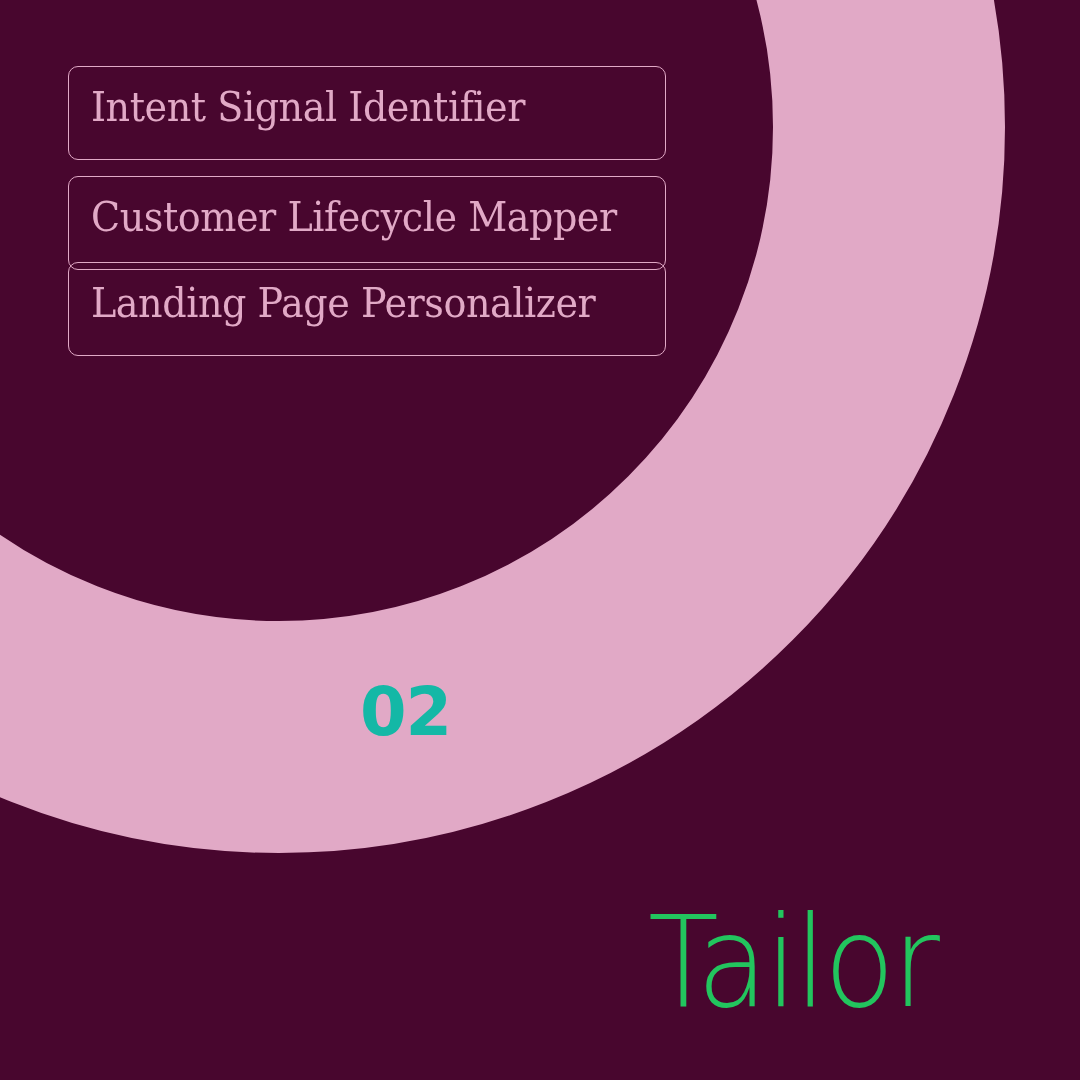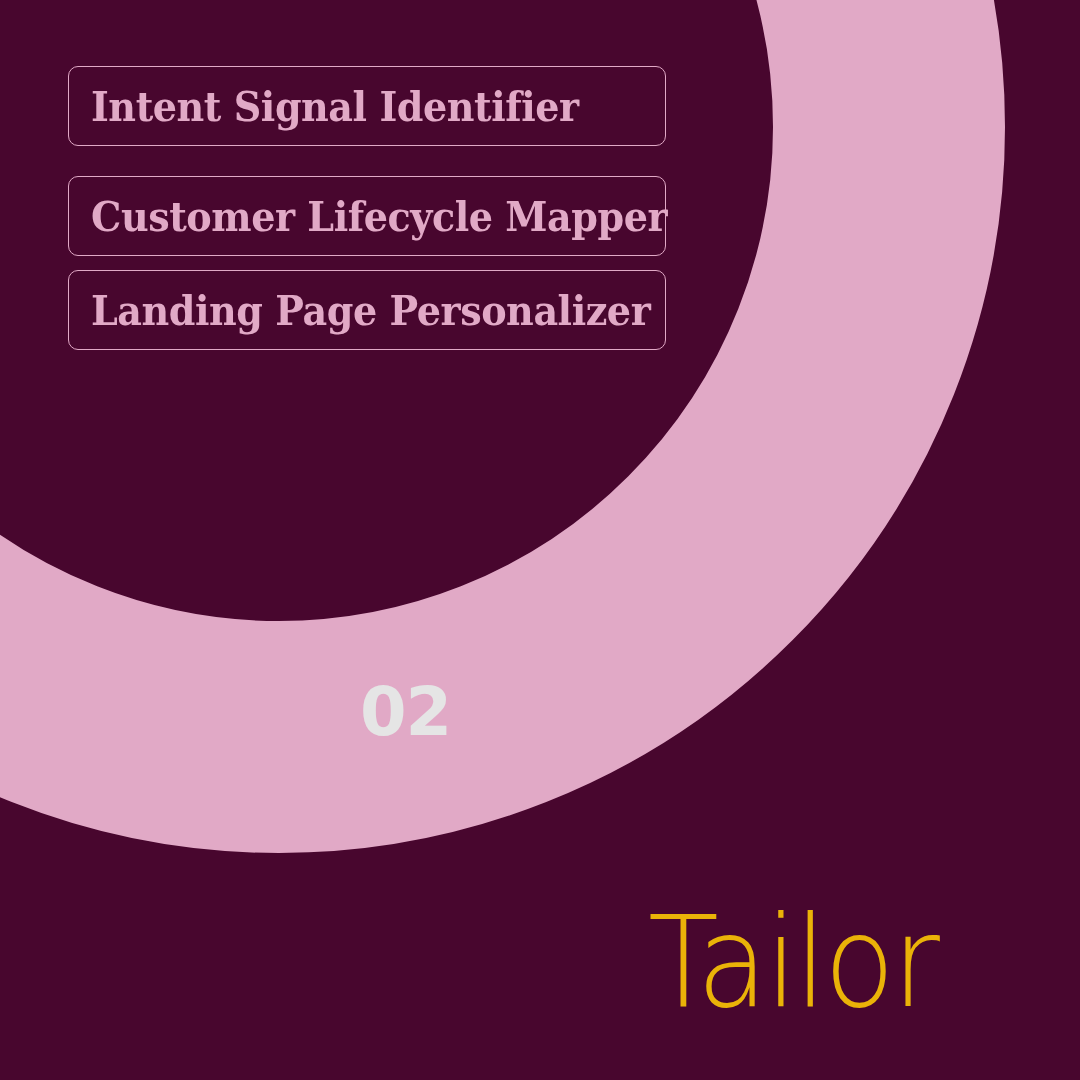--- a/index.html
+++ b/index.html
@@ -1,44 +1,43 @@
 <!DOCTYPE html>
 <html><head>
 <meta charset="utf-8">
 <style>
   html, body { margin: 0; padding: 0; }
   body { width: 1080px; height: 1080px; overflow: hidden; background: #48062e; position: relative; font-family: "Liberation Sans", sans-serif; }
   .ring-svg { position: absolute; left: 0; top: 0; width: 1080px; height: 1080px; }
   .tag {
-    position: absolute; left: 68px; width: 598px; height: 80px;
+    position: absolute; left: 68px; width: 598px; height: 94px;
     border: 1.5px solid #e1a9c6; border-radius: 10px; box-sizing: border-box;
     color: #e1a9c6; font-family: "DejaVu Serif", "Liberation Serif", serif;
     font-size: 41px; line-height: 80px; padding-left: 22px; white-space: nowrap;
     letter-spacing: -0.5px;
-    font-weight: bold;
   }
   .tag span { display: inline-block; transform: scaleX(0.93); transform-origin: left center; }
   .num {
     position: absolute; left: 360px; top: 676px; width: 90px; text-align: center;
     font-family: "DejaVu Sans", sans-serif; font-weight: bold; font-size: 67px;
-    color: #e5e5e5; letter-spacing: -1px; line-height: 72px;
+    color: #14b8a6; letter-spacing: -1px; line-height: 72px;
   }
   .brand {
     position: absolute; left: 648px; top: 888px;
     font-family: "DejaVu Sans", sans-serif; font-weight: 300; font-size: 126px;
     line-height: 150px; letter-spacing: -3px;
   }
   .brand span { display: inline-block; transform: scaleX(0.92); transform-origin: left center; }
 </style>
 </head>
 <body>
 
 <svg class="ring-svg" viewBox="0 0 1080 1080">
   <circle cx="279" cy="127" r="610" fill="none" stroke="#e1a9c6" stroke-width="232"></circle>
 </svg>
 
 <div class="tag" style="top:66px"><span>Intent Signal Identifier</span></div>
 <div class="tag" style="top:176px"><span>Customer Lifecycle Mapper</span></div>
-<div class="tag" style="top:270px"><span>Landing Page Personalizer</span></div>
+<div class="tag" style="top:262px"><span>Landing Page Personalizer</span></div>
 
 <div class="num">02</div>
 
-<div class="brand" style="color:#eab308"><span>Tailor</span></div>
+<div class="brand" style="color:#22c55e"><span>Tailor</span></div>
 
 </body></html>

